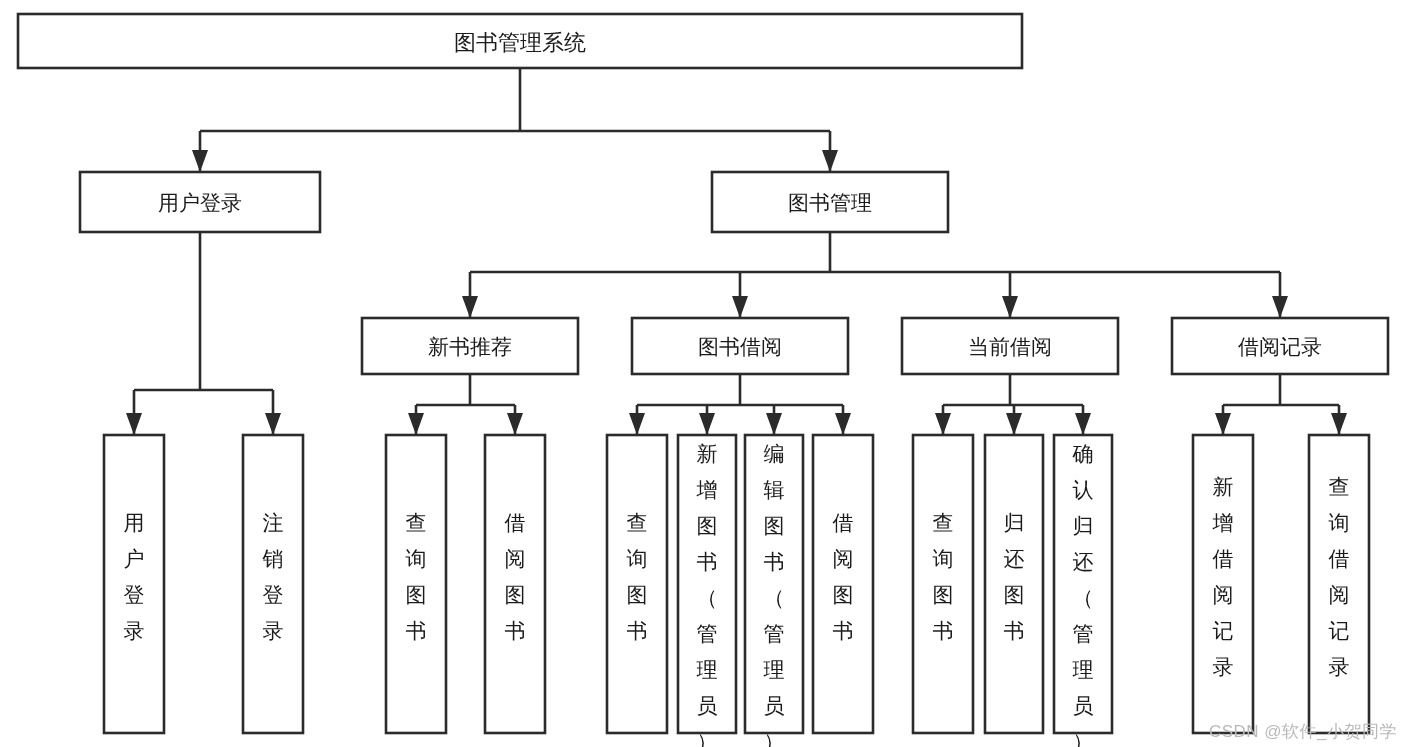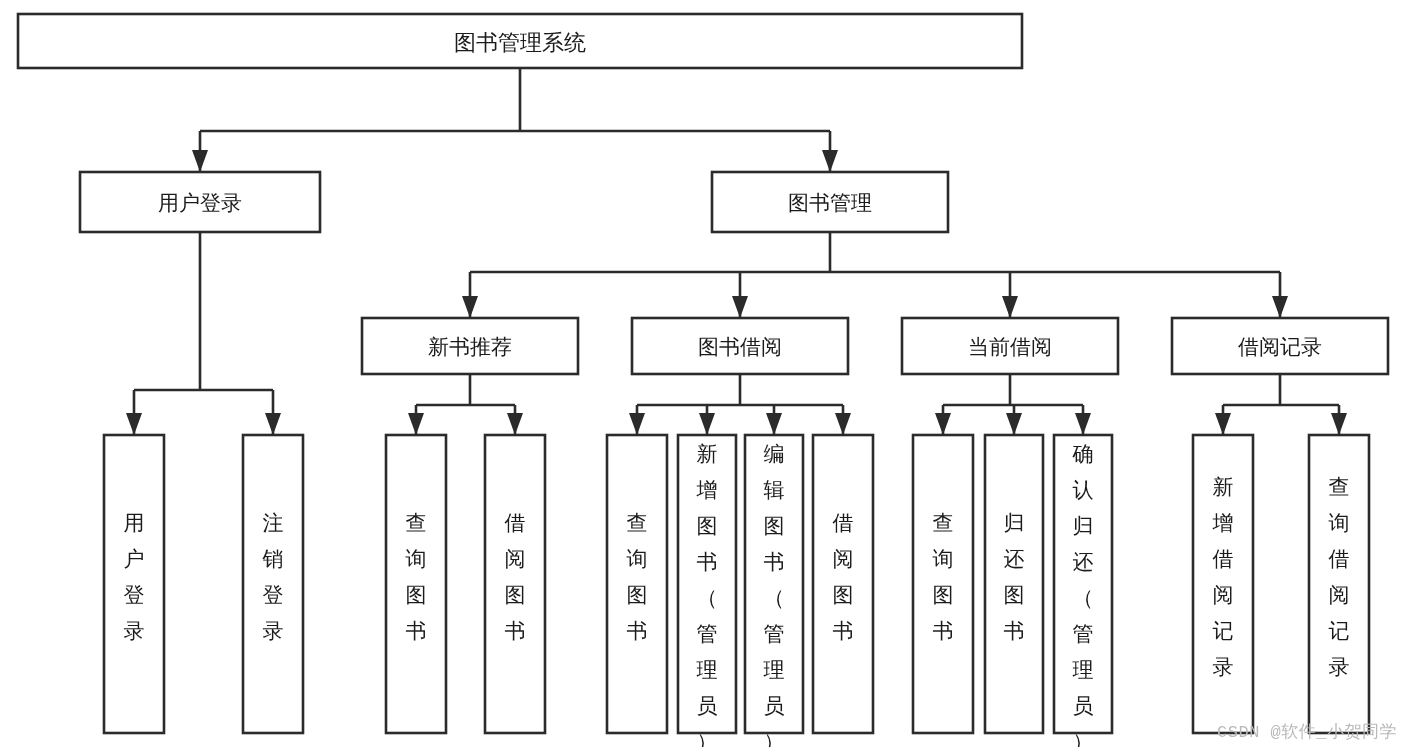--- a/index.html
+++ b/index.html
@@ -46,21 +46,21 @@
     fill: none;
   }
   .arrowhead {
     fill: #2b2b2b;
     stroke: none;
   }
   .watermark {
     position: absolute;
     right: 8px;
     bottom: 4px;
-    font-family: Liberation Mono, monospace;
+    font-family: Liberation Sans, sans-serif;
     font-size: 17px;
     color: #b9b9b9;
     letter-spacing: 0.5px;
     white-space: nowrap;
     pointer-events: none;
   }
 </style>
 </head>
 <body>
 

